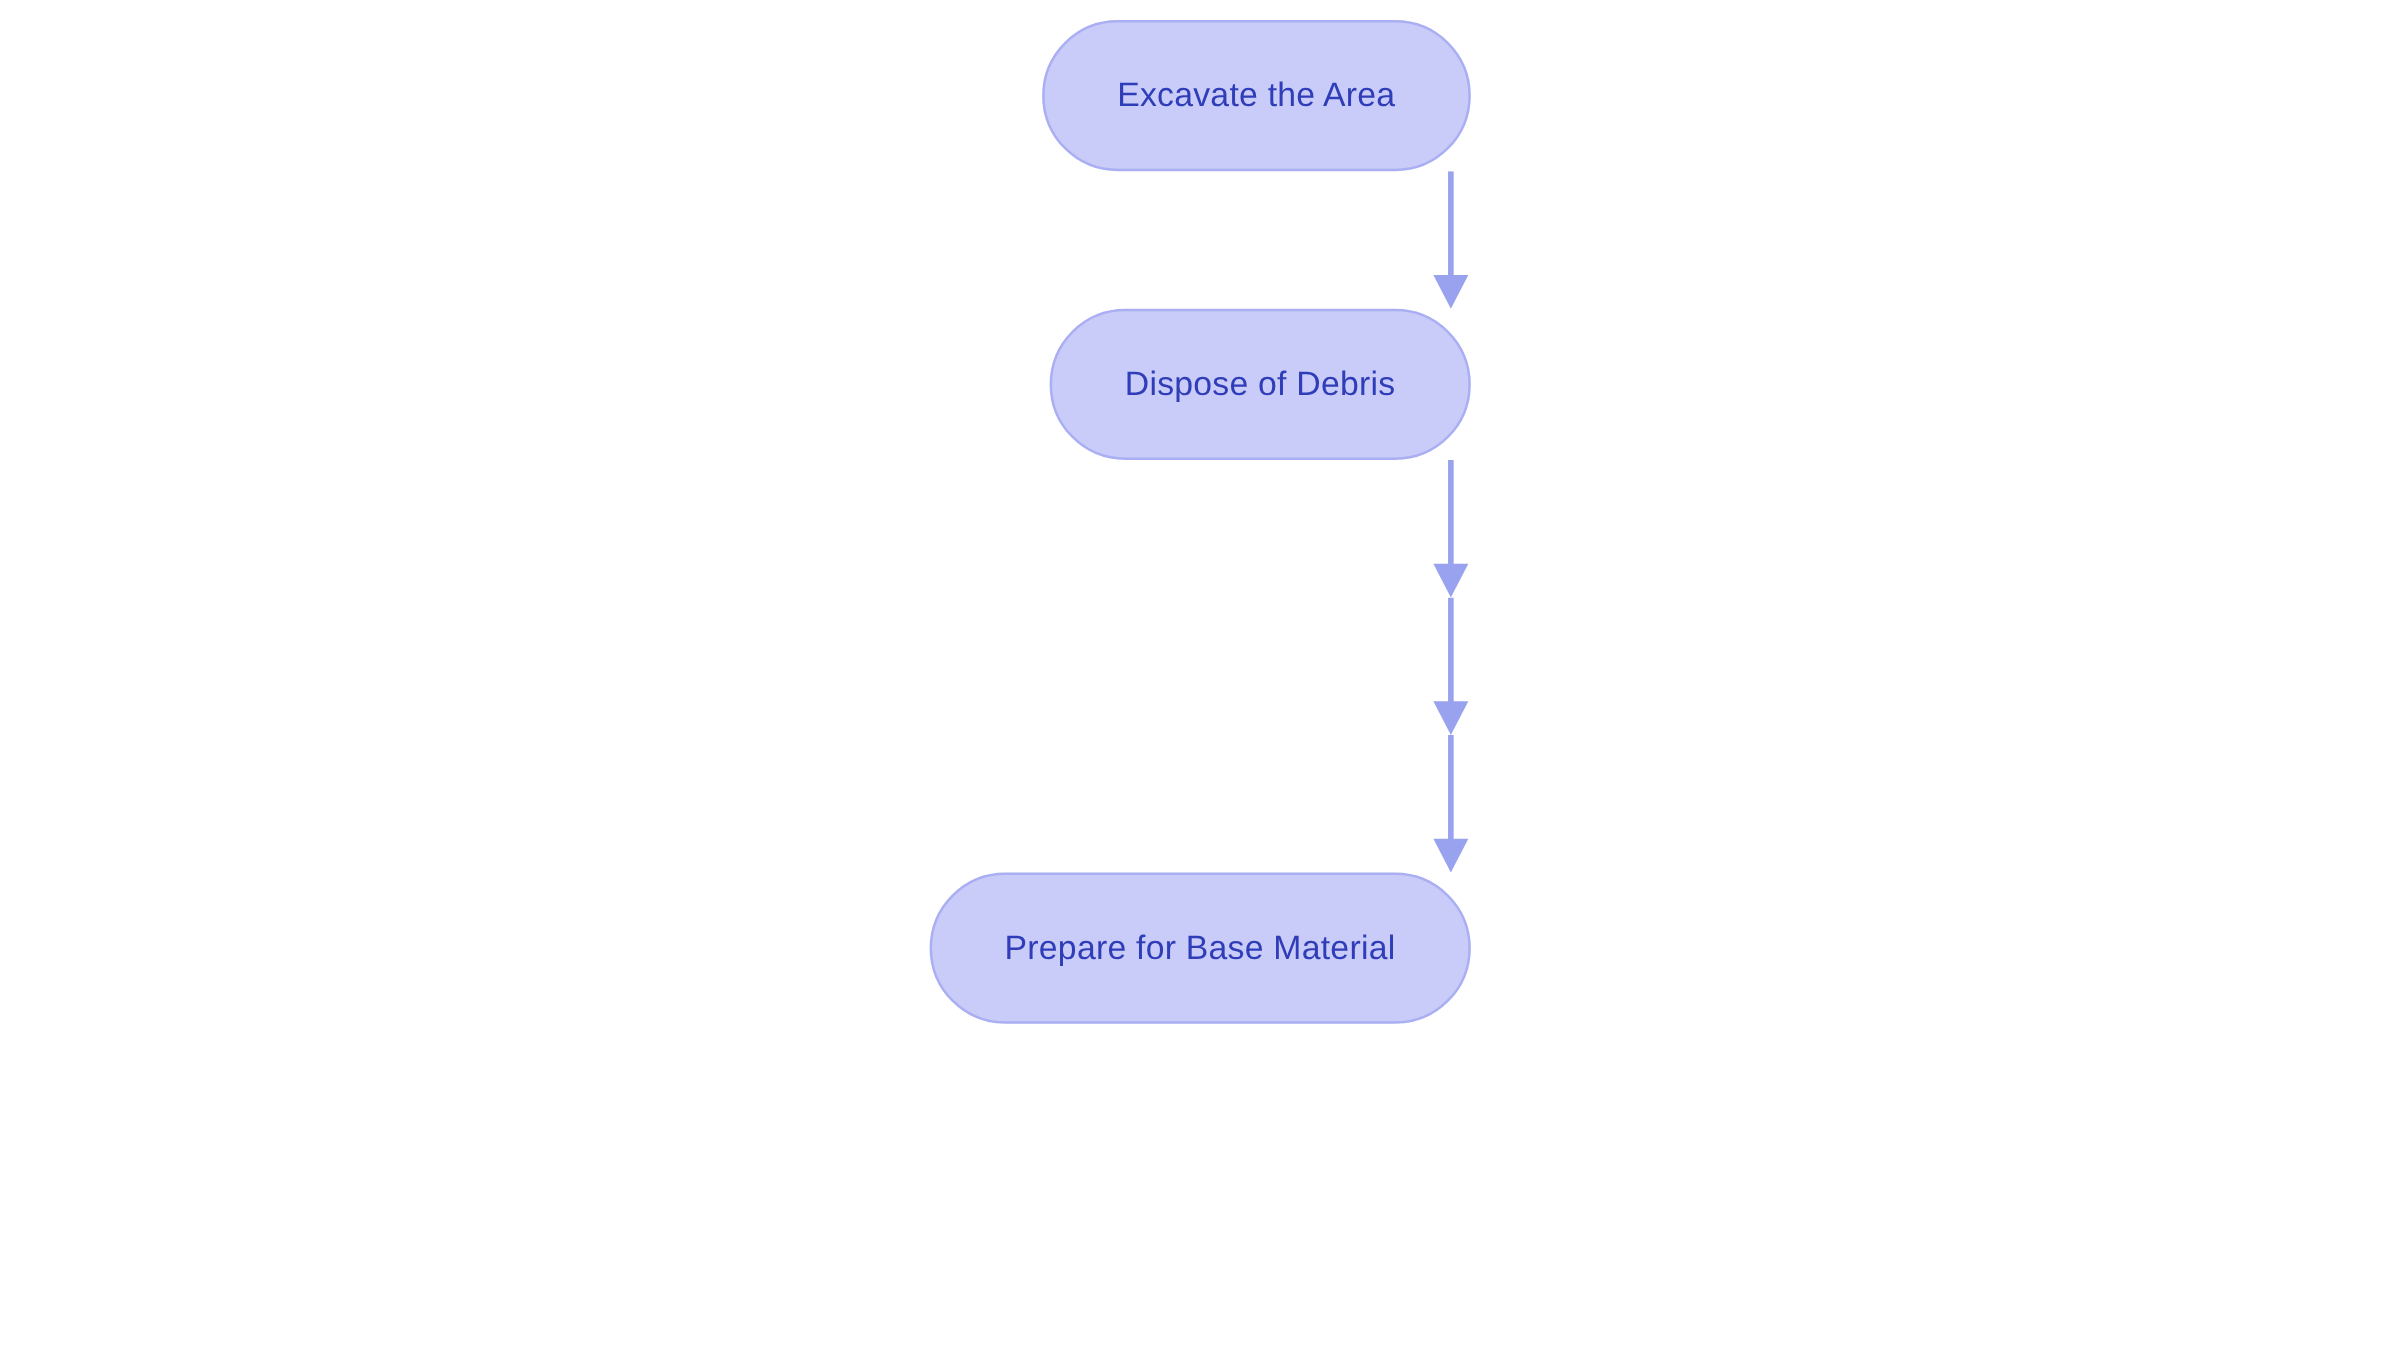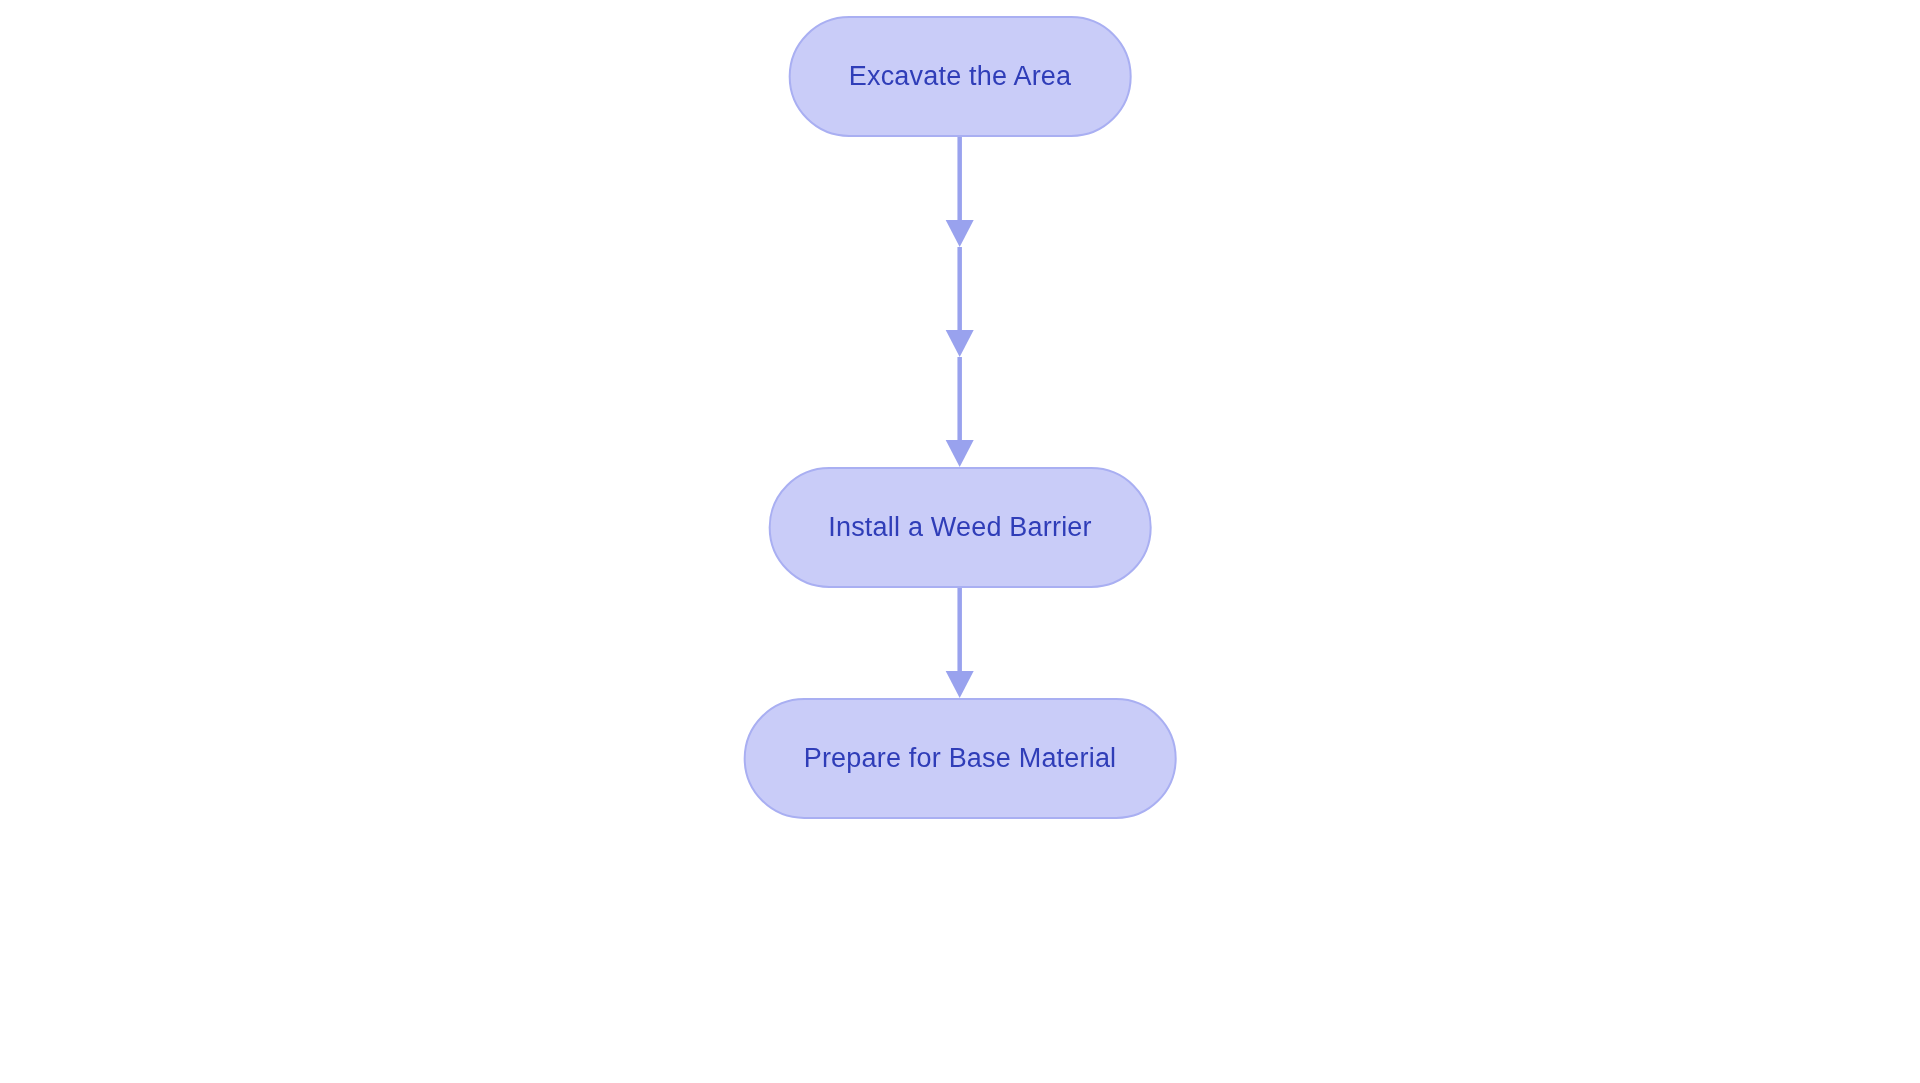--- a/index.html
+++ b/index.html
@@ -24,21 +24,21 @@
     width: 1920px;
     height: 1083px;
   }
   .flow-column {
     position: absolute;
     top: 16px;
     left: 50%;
     transform: translateX(-50%);
     display: flex;
     flex-direction: column;
-    align-items: center;
+    align-items: flex-end;
   }
   .flow-node {
     height: 121px;
     padding: 0 58px;
     display: flex;
     align-items: center;
     justify-content: center;
     background: var(--node-fill);
     border: 2px solid var(--node-border);
     border-radius: 62px;
@@ -64,35 +64,35 @@
 
     <div class="flow-node">
       <span>Excavate the Area</span>
     </div>
 
     <svg class="flow-arrow" viewBox="0 0 32 110" aria-hidden="true">
       <line x1="16" y1="0" x2="16" y2="86"></line>
       <polygon points="2,83 30,83 16,110"></polygon>
     </svg>
 
+    <div class="flow-node">
+      <span>Dispose of Debris</span>
+    </div>
 
     <svg class="flow-arrow" viewBox="0 0 32 110" aria-hidden="true">
       <line x1="16" y1="0" x2="16" y2="86"></line>
       <polygon points="2,83 30,83 16,110"></polygon>
     </svg>
 
 
     <svg class="flow-arrow" viewBox="0 0 32 110" aria-hidden="true">
       <line x1="16" y1="0" x2="16" y2="86"></line>
       <polygon points="2,83 30,83 16,110"></polygon>
     </svg>
 
-    <div class="flow-node">
-      <span>Install a Weed Barrier</span>
-    </div>
 
     <svg class="flow-arrow" viewBox="0 0 32 110" aria-hidden="true">
       <line x1="16" y1="0" x2="16" y2="86"></line>
       <polygon points="2,83 30,83 16,110"></polygon>
     </svg>
 
     <div class="flow-node">
       <span>Prepare for Base Material</span>
     </div>
 

